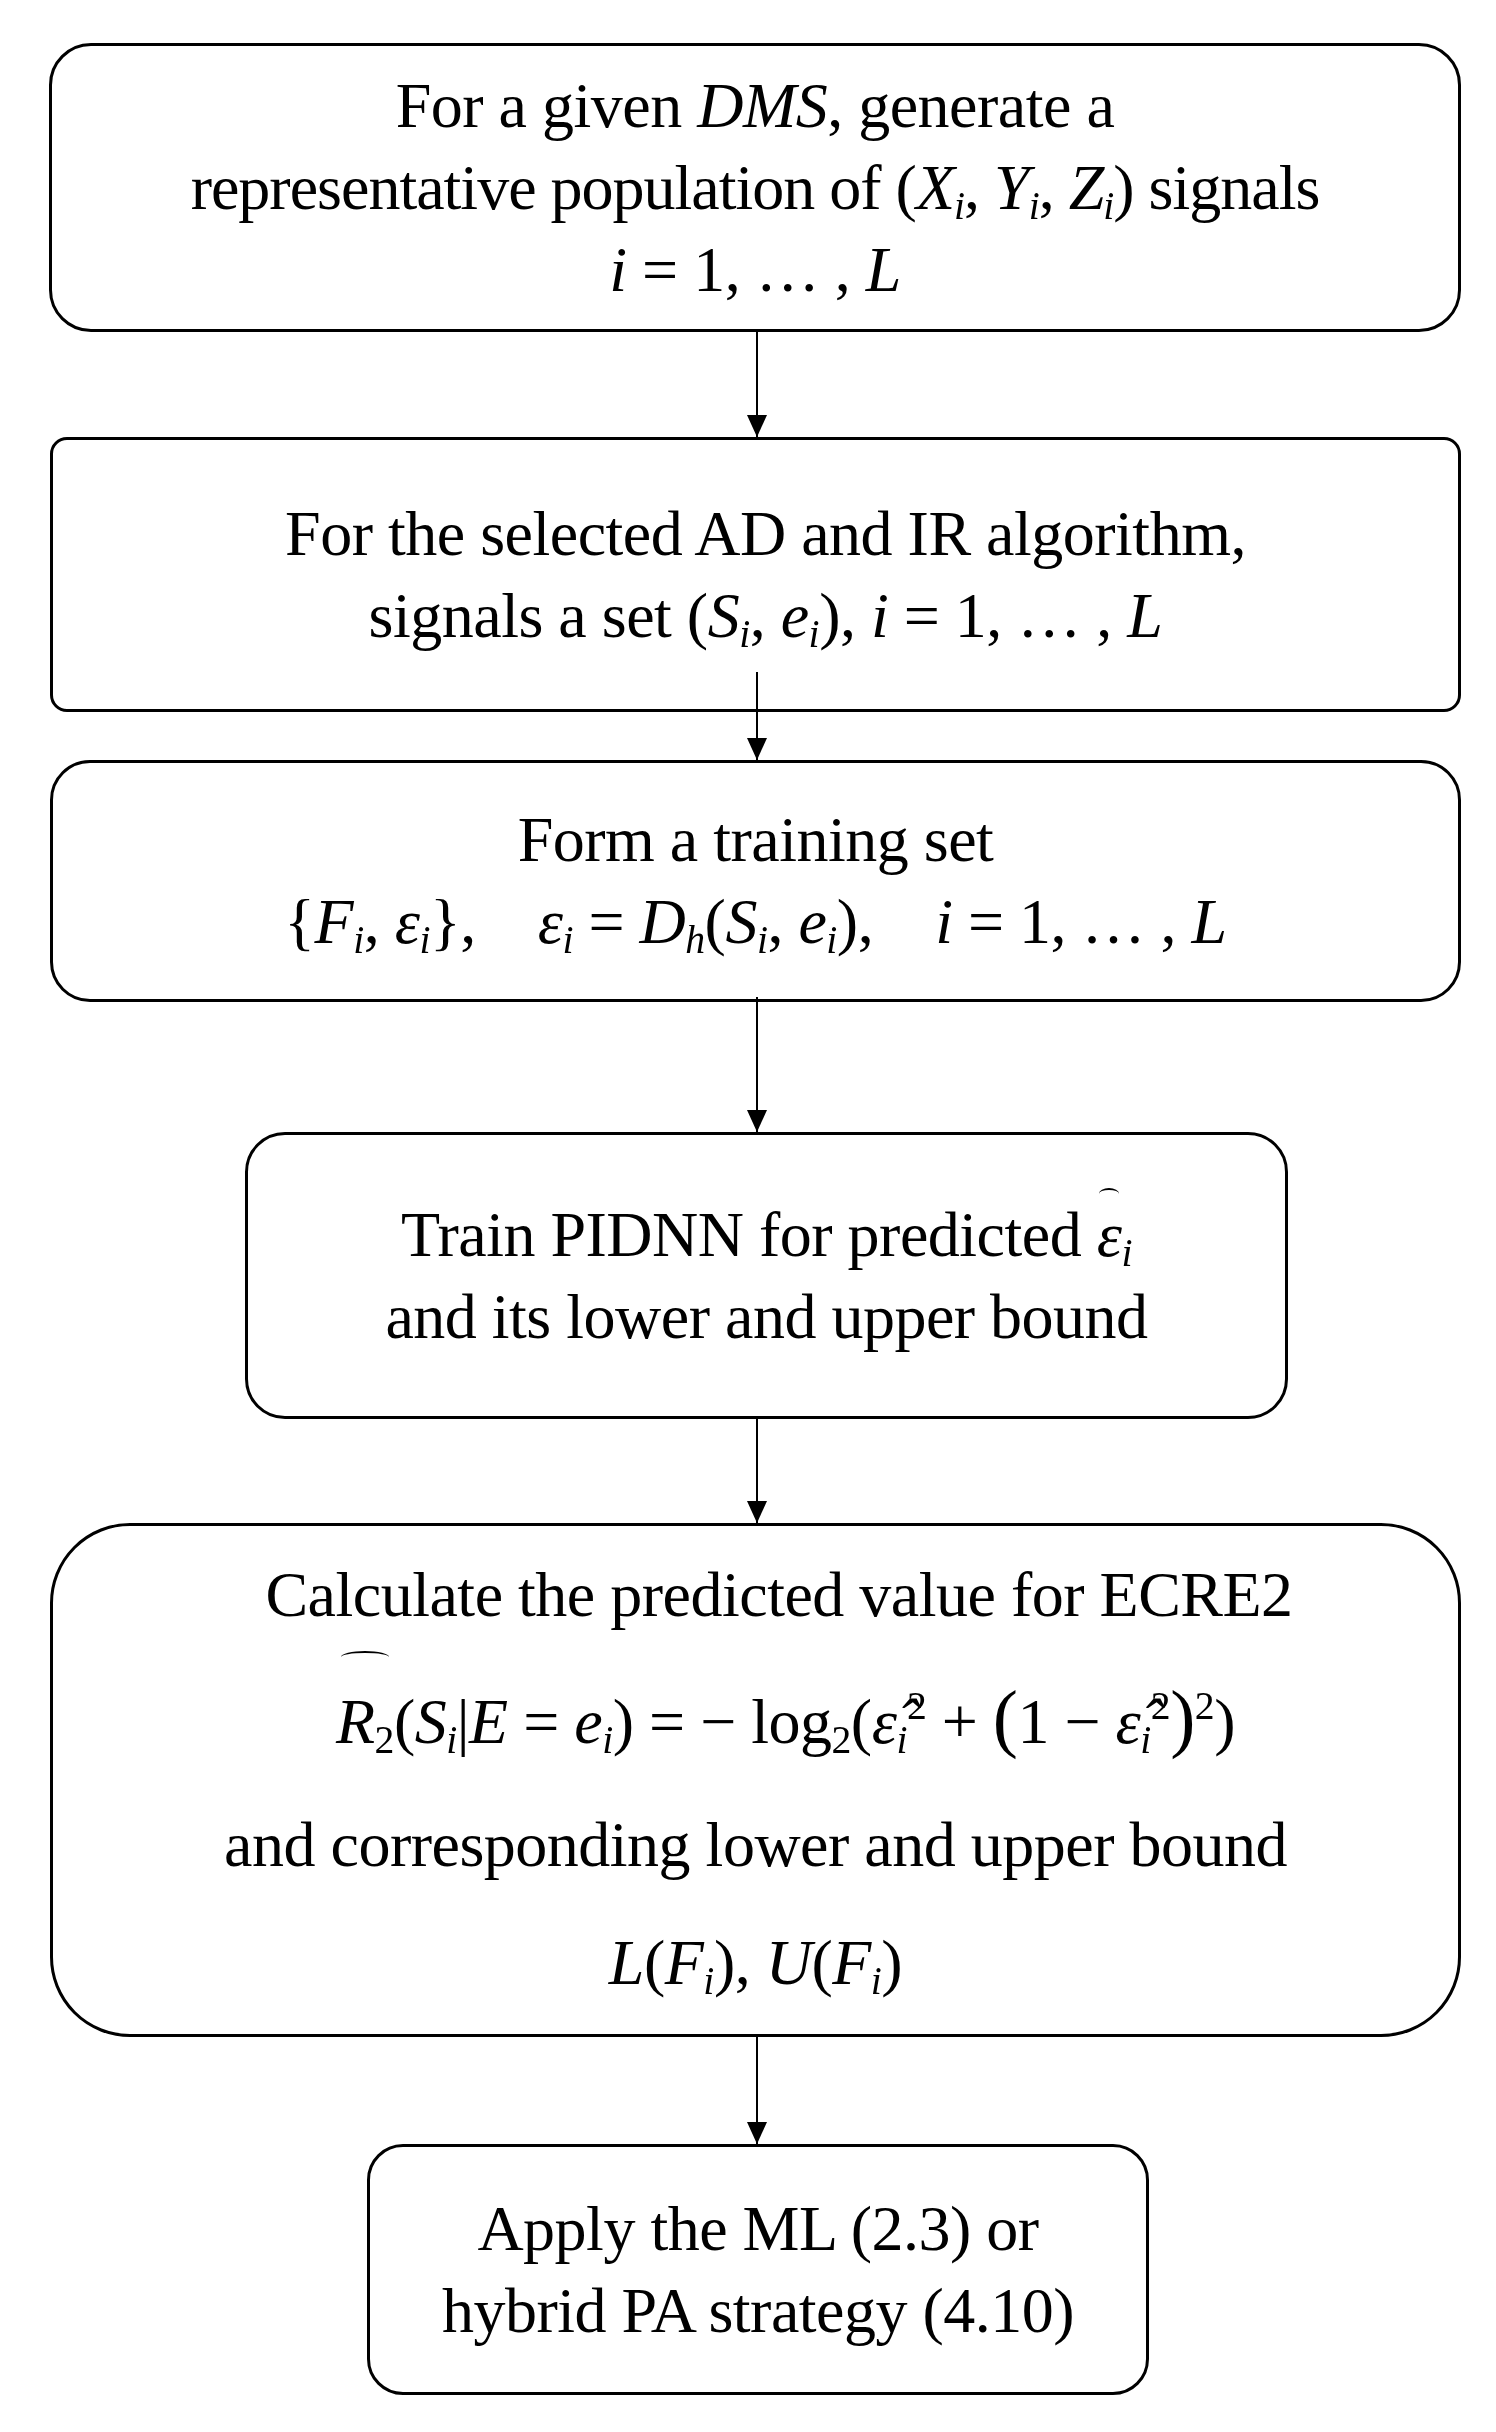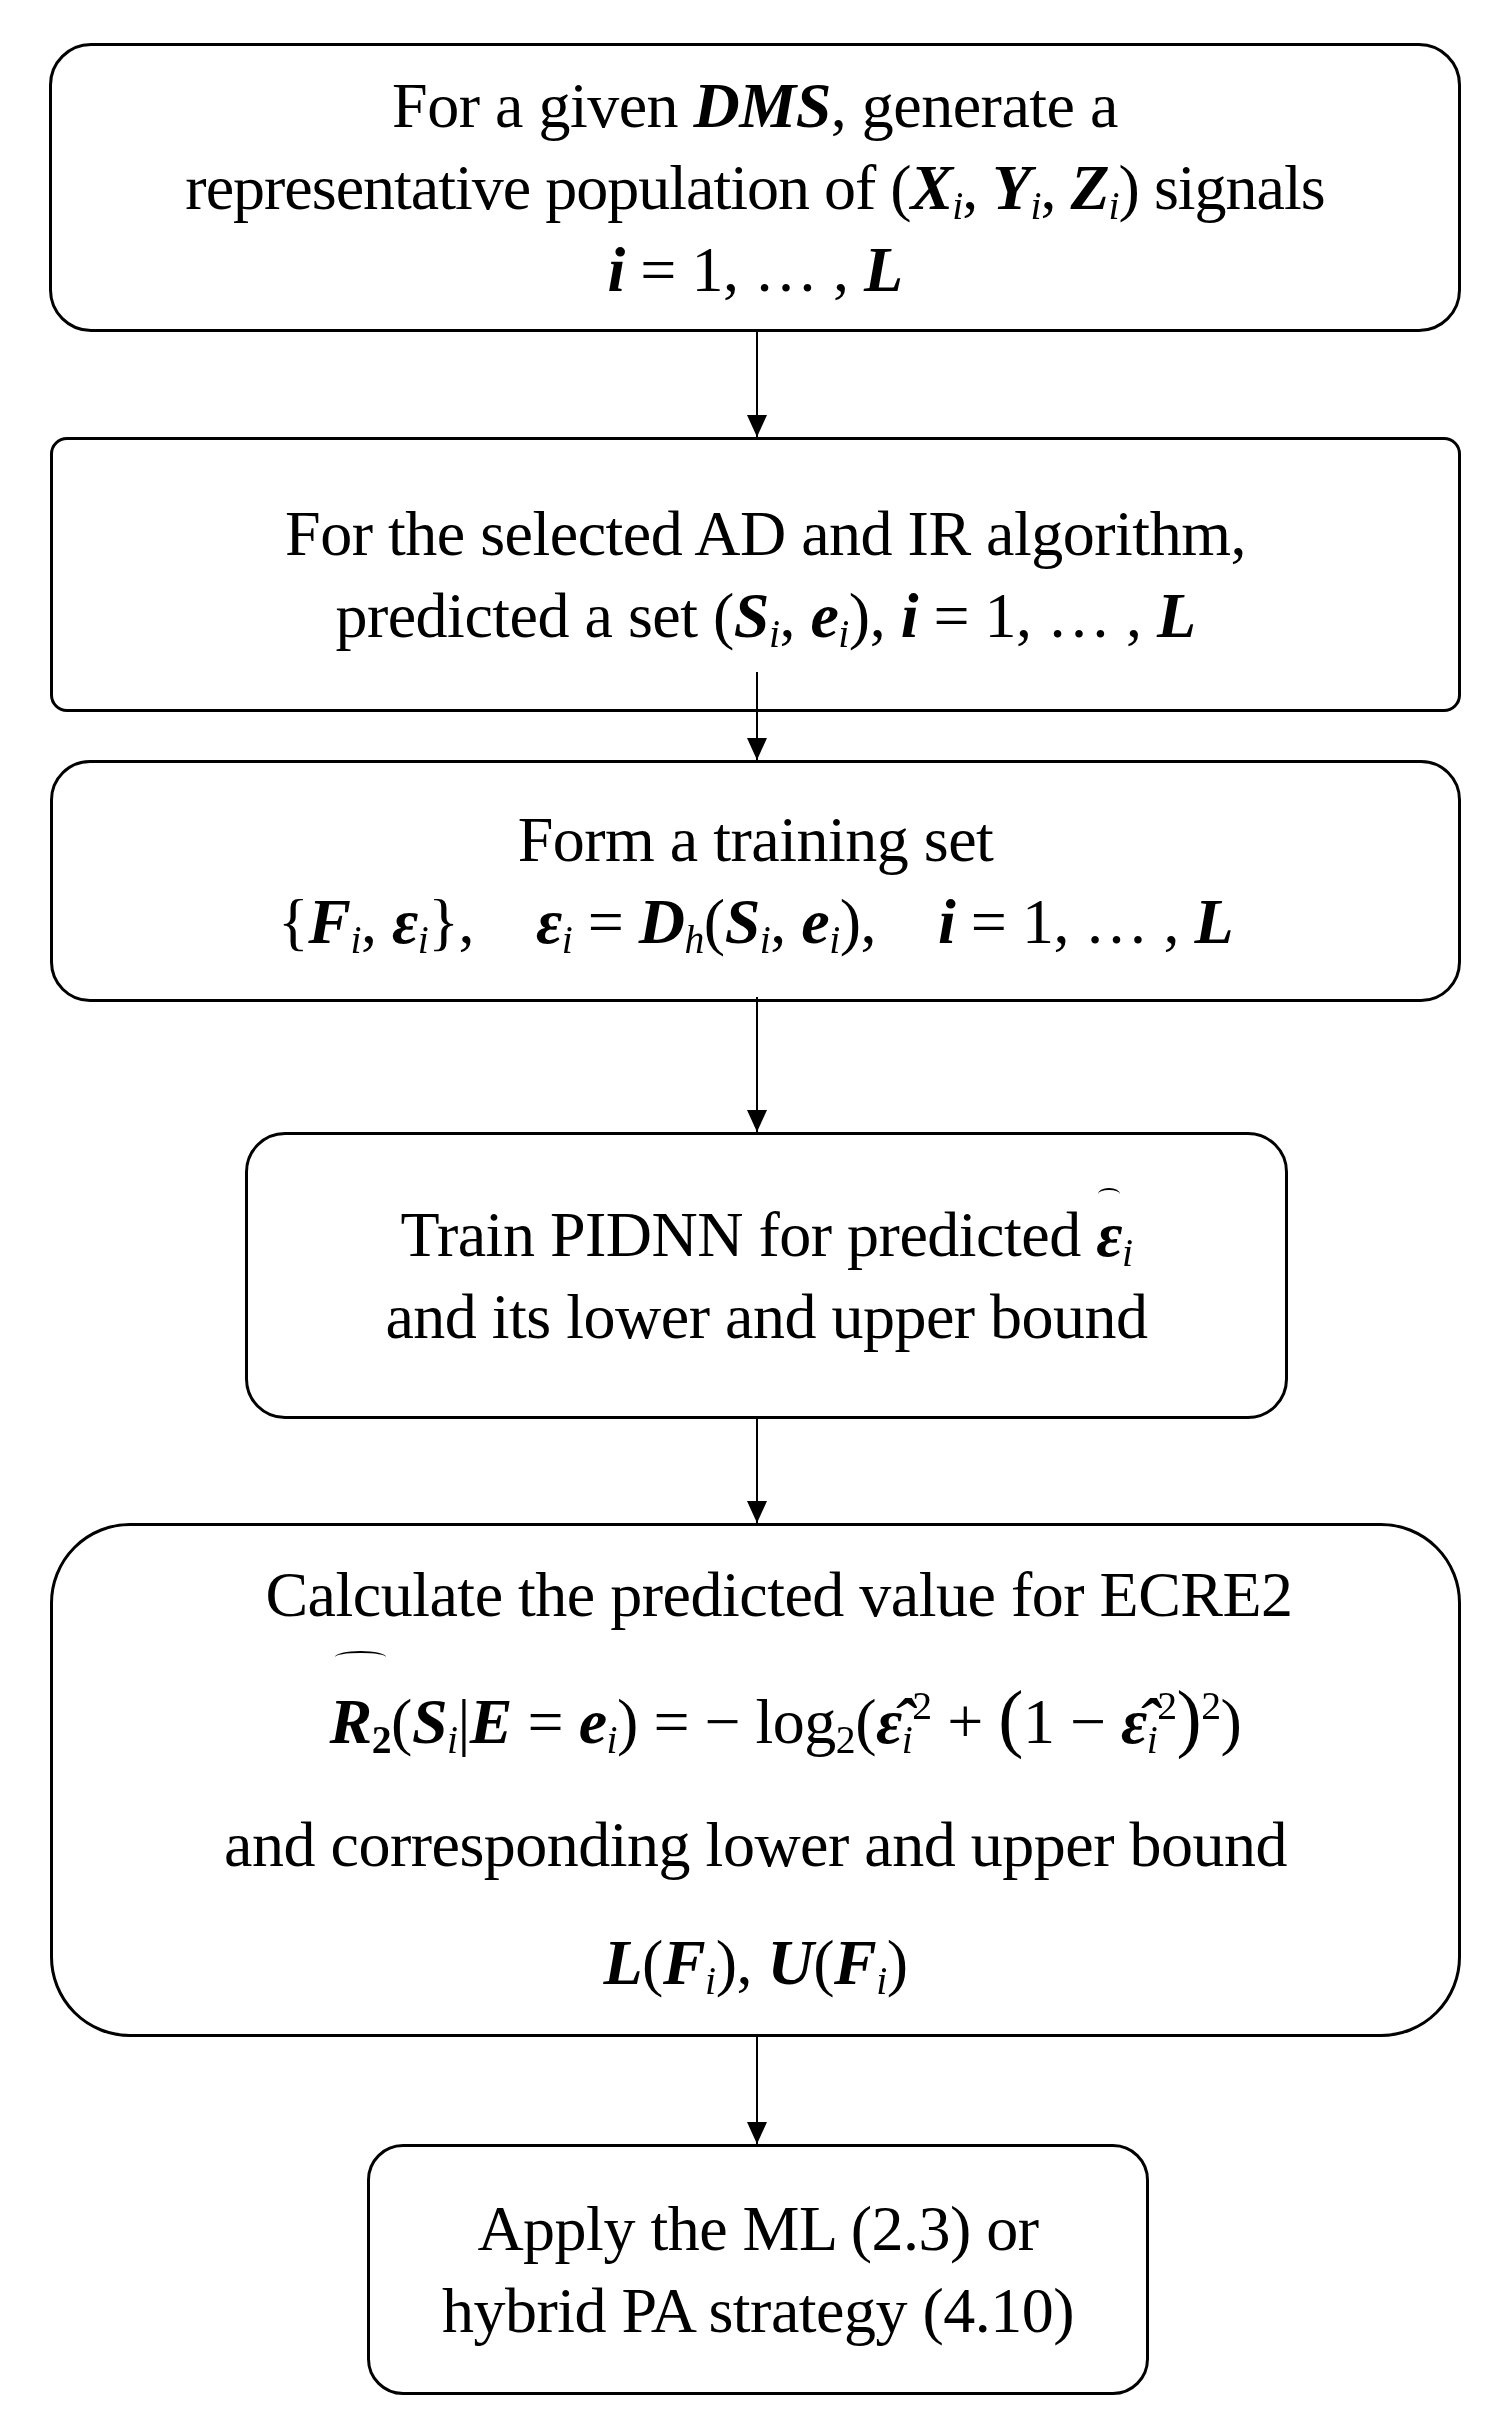--- a/index.html
+++ b/index.html
@@ -2,21 +2,21 @@
 <html><head>
 <meta charset="utf-8">
 <style>
   html, body { margin: 0; padding: 0; background: #ffffff; }
   body { width: 1496px; height: 2432px; position: relative; overflow: hidden;
          font-family: "Liberation Serif", "DejaVu Serif", serif; color: #000; }
   .box { position: absolute; box-sizing: border-box; border: 3px solid #000; background: #fff;
          display: flex; flex-direction: column; align-items: center; justify-content: center;
          text-align: center; }
   .line { display: block; white-space: nowrap; font-size: 64px; line-height: 82px; letter-spacing: -0.5px; }
-  .m { font-style: italic; font-weight: bold; }
+  .m { font-style: italic; }
   sub { font-size: 0.62em; vertical-align: -0.25em; line-height: 0; font-style: italic; }
   sup { font-size: 0.62em; vertical-align: 0.6em; line-height: 0; font-style: normal; }
   .hat { position: relative; display: inline-block; }
   .hat::before { content: ""; position: absolute; left: 8%; right: 8%; top: -6px; height: 10px;
                  border-top: 2.5px solid #000; border-radius: 50% 50% 0 0; }
   .arrow { position: absolute; width: 2px; background: #000; left: 756px; }
   .arrow::after { content: ""; position: absolute; left: -9px; bottom: 0; width: 0; height: 0;
                   border-left: 10px solid transparent; border-right: 10px solid transparent;
                   border-top: 22px solid #000; }
   .big { font-size: 1.18em; }
@@ -27,21 +27,21 @@
 <div class="box" style="left:49px; top:43px; width:1412px; height:289px; border-radius:42px;">
   <span class="line"><span>For a given </span><span class="m">DMS</span><span>, generate a</span></span>
   <span class="line" style="letter-spacing:-1px;"><span>representative population of (</span><span class="m">X</span><sub>i</sub>, <span class="m">Y</span><sub>i</sub>, <span class="m">Z</span><sub>i</sub><span>) signals</span></span>
   <span class="line"><span class="m">i</span><span> = 1, … , </span><span class="m">L</span></span>
 </div>
 
 <div class="arrow" style="top:332px; height:105px;"></div>
 
 <div class="box" style="left:50px; top:437px; width:1411px; height:275px; border-radius:17px;padding-left:20px;">
   <span class="line">For the selected AD and IR algorithm,</span>
-  <span class="line"><span>predicted a set (</span><span class="m">S</span><sub>i</sub>, <span class="m">e</span><sub>i</sub><span>), </span><span class="m">i</span><span> = 1, … , </span><span class="m">L</span></span>
+  <span class="line"><span>signals a set (</span><span class="m">S</span><sub>i</sub>, <span class="m">e</span><sub>i</sub><span>), </span><span class="m">i</span><span> = 1, … , </span><span class="m">L</span></span>
 </div>
 
 <div class="arrow" style="top:672px; height:88px;"></div>
 
 <div class="box" style="left:50px; top:760px; width:1411px; height:242px; border-radius:40px;">
   <span class="line">Form a training set</span>
   <span class="line">{<span class="m">F</span><sub>i</sub>, <span class="m">ε</span><sub>i</sub>},&nbsp;&nbsp;&nbsp;&nbsp;<span class="m">ε</span><sub>i</sub> = <span class="m">D</span><sub>h</sub>(<span class="m">S</span><sub>i</sub>, <span class="m">e</span><sub>i</sub>),&nbsp;&nbsp;&nbsp;&nbsp;<span class="m">i</span><span> = 1, … , </span><span class="m">L</span></span>
 </div>
 
 <div class="arrow" style="top:997px; height:135px;"></div>

